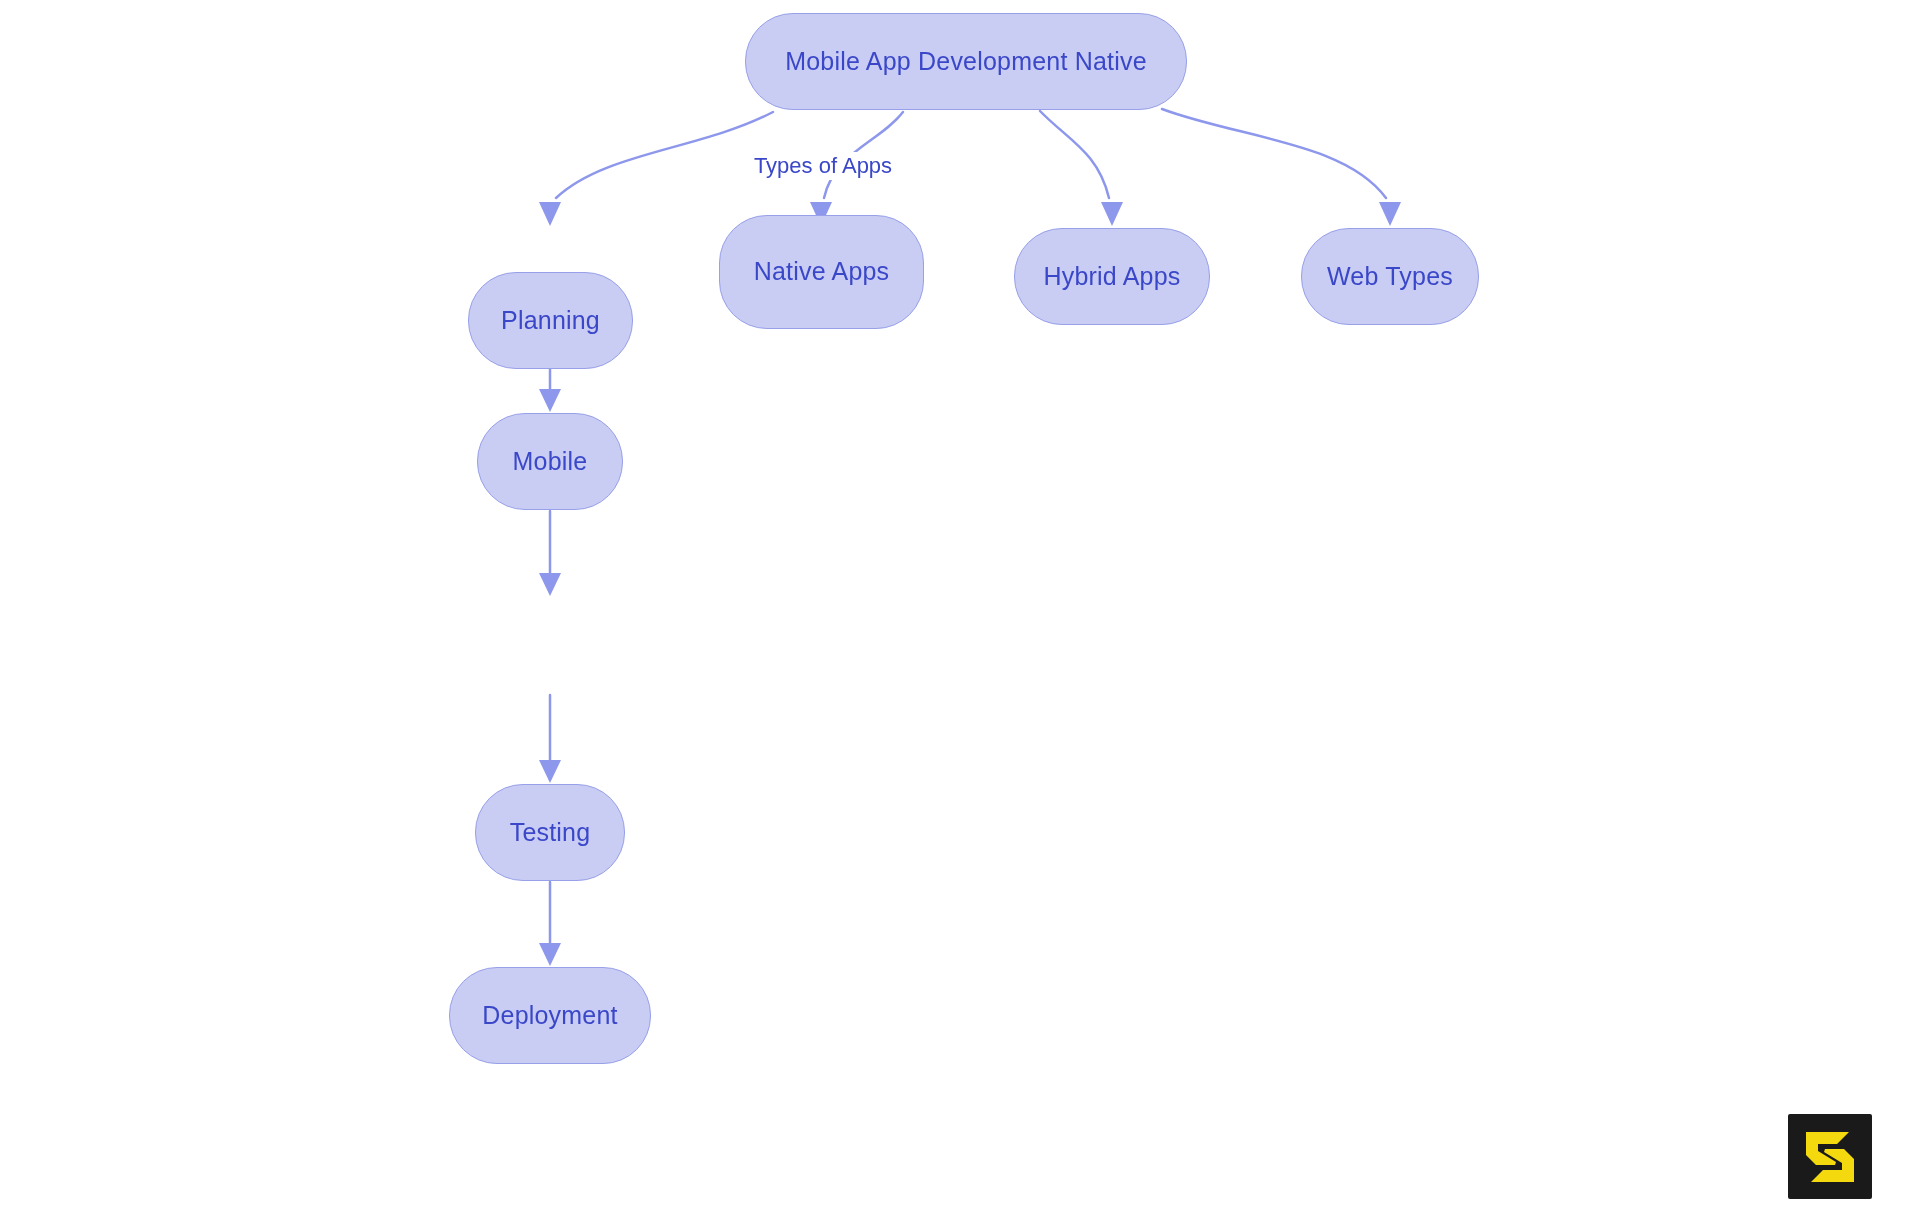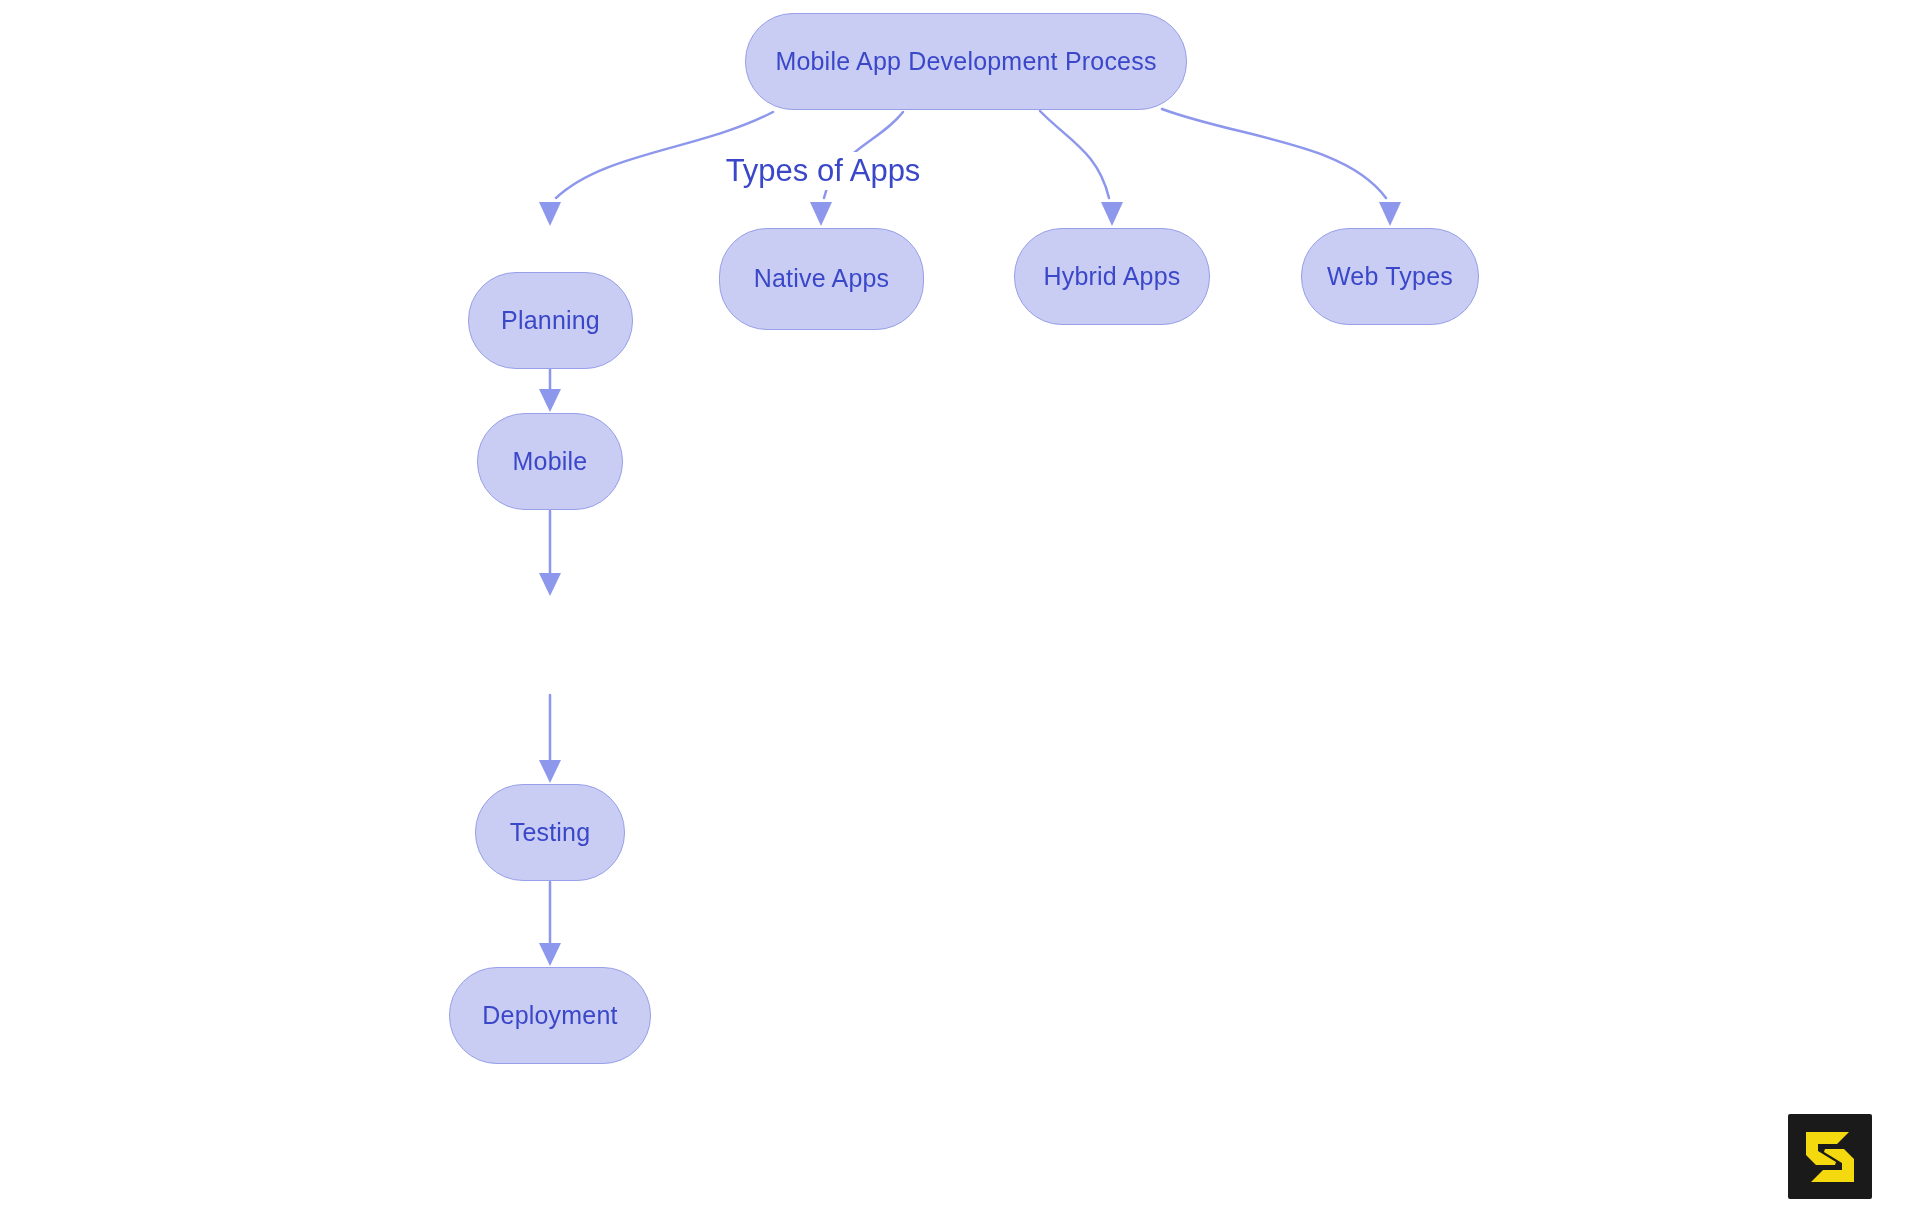--- a/index.html
+++ b/index.html
@@ -52,21 +52,21 @@
     align-items: center;
     justify-content: center;
     text-align: center;
     z-index: 2;
     line-height: 1.1;
     letter-spacing: 0.2px;
   }
   .edge-label {
     position: absolute;
     color: var(--node-text);
-    font-size: 31px;
+    font-size: 22px;
     background: var(--background);
     padding: 1px 4px;
     transform: translateX(-50%);
     z-index: 2;
     white-space: nowrap;
   }
   .logo {
     position: absolute;
     left: 1788px;
     top: 1114px;
@@ -107,27 +107,27 @@
     <path d="M 550 511 L 550 574"></path>
     <polygon points="539,573 561,573 550,596"></polygon>
 
     <path d="M 550 695 L 550 761"></path>
     <polygon points="539,760 561,760 550,783"></polygon>
 
     <path d="M 550 882 L 550 944"></path>
     <polygon points="539,943 561,943 550,966"></polygon>
   </svg>
 
-  <div class="node" style="left:745px; top:13px; width:442px; height:97px;">Mobile App Development Process</div>
+  <div class="node" style="left:745px; top:13px; width:442px; height:97px;">Mobile App Development Native</div>
 
   <div class="edge-label" style="left:823px; top:152px;">Types of Apps</div>
 
   <div class="node" style="left:468px; top:228px; width:165px; height:97px;margin-top:44px;">Planning</div>
 
-  <div class="node" style="left:719px; top:228px; width:205px; height:102px;">Native Apps</div>
+  <div class="node" style="left:719px; top:215px; width:205px; height:114px;">Native Apps</div>
 
   <div class="node" style="left:1014px; top:228px; width:196px; height:97px;">Hybrid Apps</div>
 
   <div class="node" style="left:1301px; top:228px; width:178px; height:97px;">Web Types</div>
 
   <div class="node" style="left:477px; top:413px; width:146px; height:97px;">Mobile</div>
 
 
   <div class="node" style="left:449px; top:967px; width:202px; height:97px;">Deployment</div>
 

